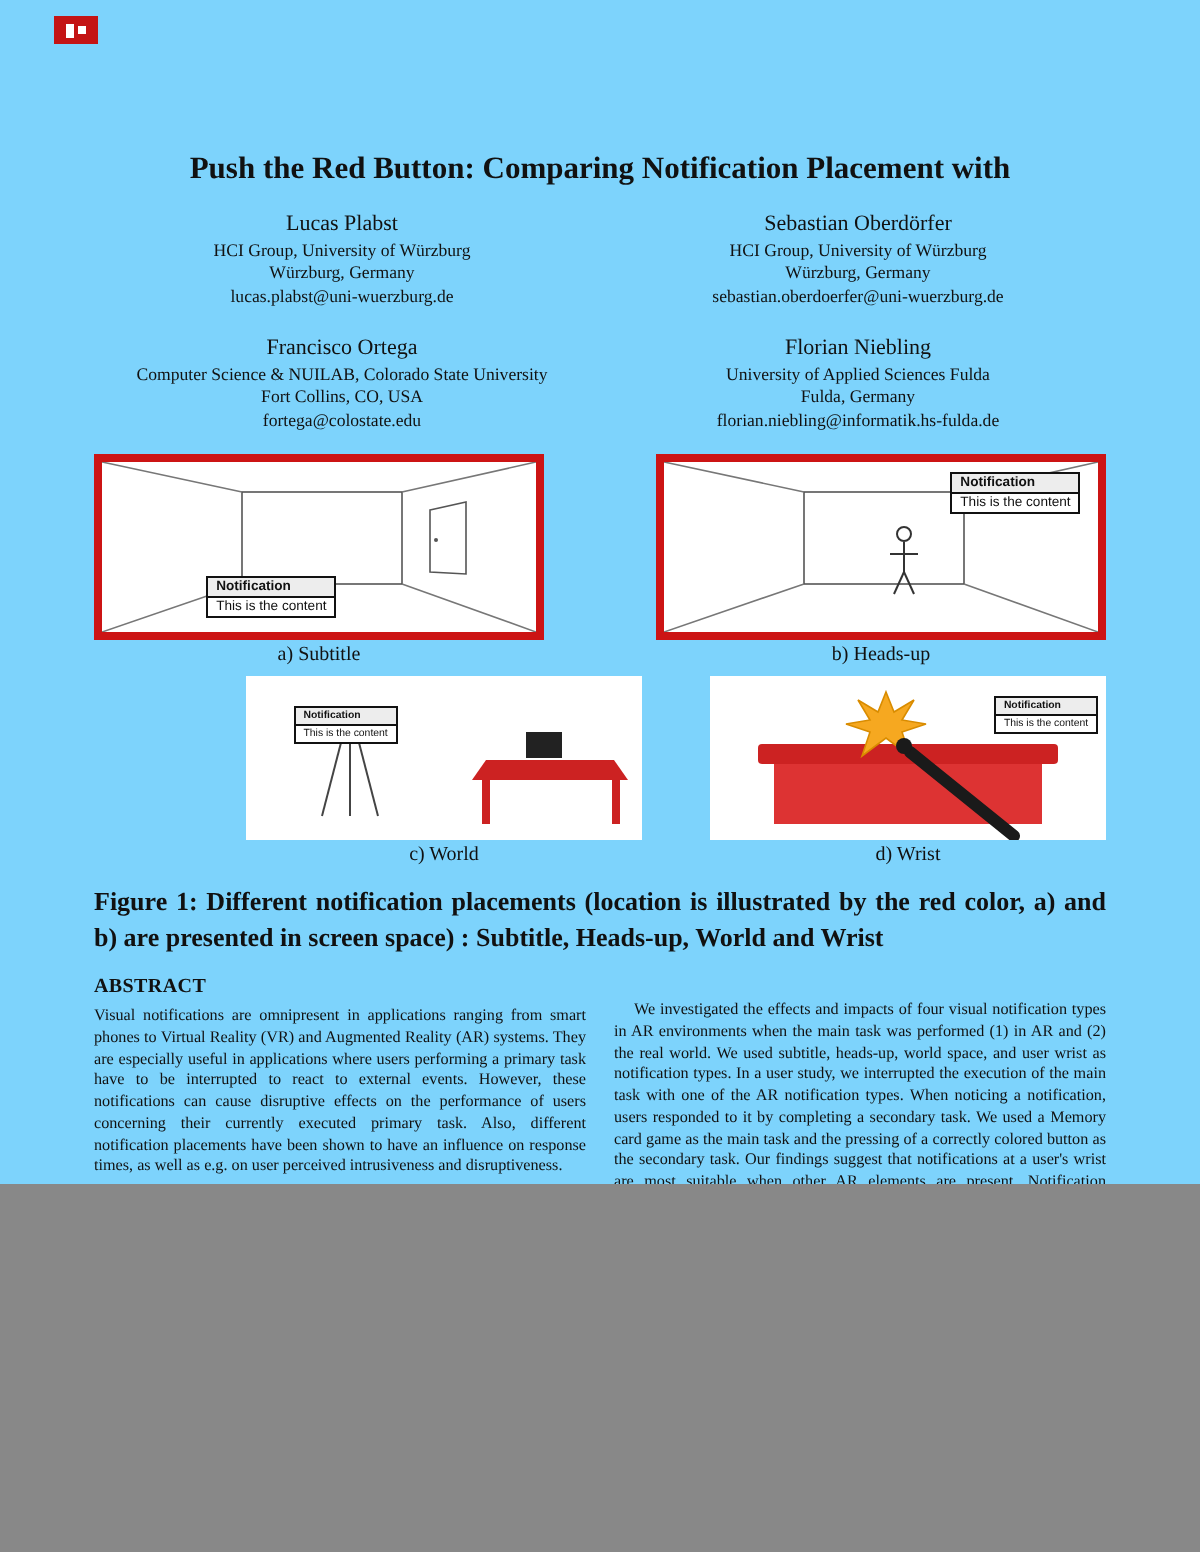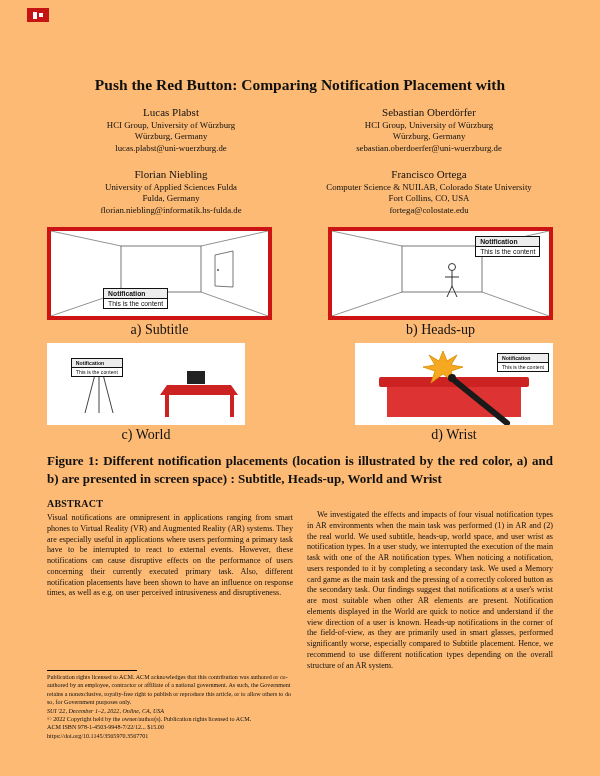--- a/index.html
+++ b/index.html
@@ -1,21 +1,21 @@
 <!DOCTYPE html>
 <html><head>
 <meta charset="utf-8">
 <style>
   * { margin:0; padding:0; box-sizing:border-box; }
   html,body { background:#888; }
   .page {
     position:relative;
-    width:600px; height:776px;
+    width:600px; height:592px;
     margin:0 auto;
-    background:#fdba74;
+    background:#7dd3fc;
     font-family:"Liberation Serif", serif;
     color:#111;
     padding:0 47px;
     overflow:hidden;
   }
   
   .corner-badge {
     position:absolute; top:8px; left:27px;
     width:22px; height:14px; background:#c41414;
     display:flex; align-items:center; justify-content:center; gap:2px;
@@ -34,27 +34,27 @@
     display:grid; grid-template-columns:1fr 1fr;
     row-gap:13px; column-gap:10px;
     text-align:center;
   }
   .author .name { font-size:11px; margin-bottom:2px; }
   .author .affil, .author .email { font-size:8.8px; line-height:1.32; }
 
   
   .figure { margin-top:11px; }
   .fig-row { display:flex; justify-content:space-between; align-items:flex-start; }
-  .fig-row.row2 { justify-content:space-between; margin-top:5px; }
+  .fig-row.row2 { justify-content:flex-end; margin-top:5px;gap:34px; }
   .panel { display:flex; flex-direction:column; align-items:center; }
   .panel-box { position:relative; background:#fff; }
   .panel-box.redframe { width:225px; height:93px; border:4px solid #cc1414; }
   .panel-box.plain { width:198px; height:82px; }
   .panel-box svg { display:block; width:100%; height:100%; }
-  .panel-label { font-size:14px; margin-top:2px; text-align:center; }
+  .panel-label { font-size:10px; margin-top:2px; text-align:center; }
 
   .notif {
     position:absolute;
     background:#fff; border:1px solid #111;
     font-family:"Liberation Sans", sans-serif;
     white-space:nowrap;
   }
   .notif .nt { font-weight:bold; background:#ededed; border-bottom:1px solid #111; padding:1px 4px; }
   .notif .nb { padding:1px 4px; }
   .notif.big { font-size:6.8px; }
@@ -104,30 +104,30 @@
       <div class="affil">Würzburg, Germany</div>
       <div class="email">lucas.plabst@uni-wuerzburg.de</div>
     </div>
     <div class="author">
       <div class="name">Sebastian Oberdörfer</div>
       <div class="affil">HCI Group, University of Würzburg</div>
       <div class="affil">Würzburg, Germany</div>
       <div class="email">sebastian.oberdoerfer@uni-wuerzburg.de</div>
     </div>
     <div class="author">
+      <div class="name">Francisco Ortega</div>
+      <div class="affil">Computer Science &amp; NUILAB, Colorado State University</div>
+      <div class="affil">Fort Collins, CO, USA</div>
+      <div class="email">fortega@colostate.edu</div>
+    </div>
+    <div class="author">
       <div class="name">Florian Niebling</div>
       <div class="affil">University of Applied Sciences Fulda</div>
       <div class="affil">Fulda, Germany</div>
       <div class="email">florian.niebling@informatik.hs-fulda.de</div>
-    </div>
-    <div class="author">
-      <div class="name">Francisco Ortega</div>
-      <div class="affil">Computer Science &amp; NUILAB, Colorado State University</div>
-      <div class="affil">Fort Collins, CO, USA</div>
-      <div class="email">fortega@colostate.edu</div>
     </div>
   </div>
 
   <figure class="figure">
     <div class="fig-row row1">
       <div class="panel">
         <div class="panel-box redframe">
           <svg viewBox="0 0 217 85" preserveAspectRatio="none">
             <rect x="70" y="15" width="80" height="46" fill="none" stroke="#555" stroke-width="0.8"></rect>
             <line x1="0" y1="0" x2="70" y2="15" stroke="#777" stroke-width="0.8"></line>

